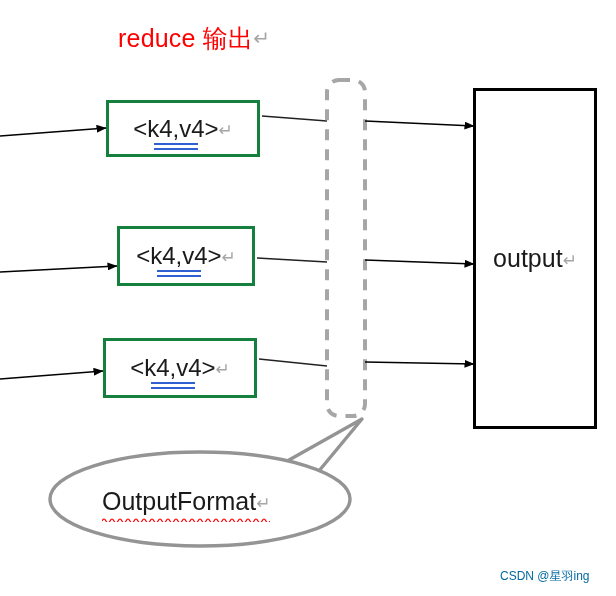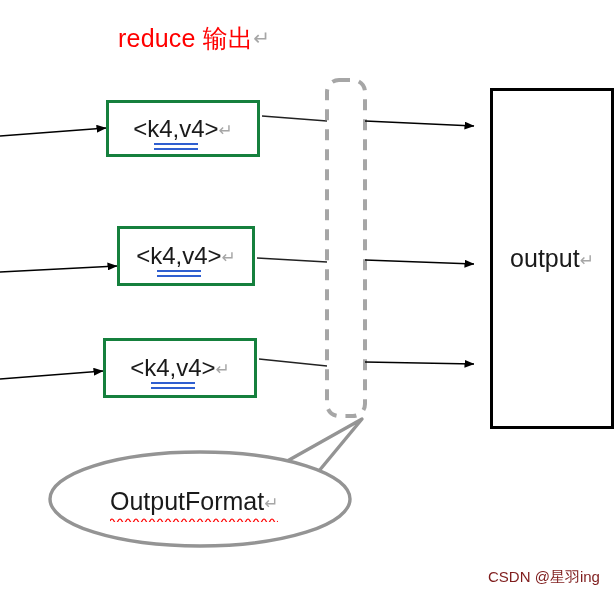--- a/index.html
+++ b/index.html
@@ -84,41 +84,41 @@
   }
   .output-text {
     font-size: 25px;
     color: #1a1a1a;
     white-space: nowrap;
   }
 
   
   .callout-label {
     position: absolute;
-    left: 110px;
+    left: 102px;
     top: 487px;
     font-size: 25px;
     color: #1a1a1a;
     white-space: nowrap;
   }
   .squiggle {
     position: absolute;
     left: 0px;
     top: 30px;
     width: 168px;
     height: 5px;
   }
 
   
   .watermark {
     position: absolute;
-    left: 488px;
+    left: 500px;
     top: 568px;
-    font-size: 15px;
-    color: #7f1d1d;
+    font-size: 12px;
+    color: #0369a1;
     white-space: nowrap;
   }
 </style>
 </head>
 <body>
 
 <div id="canvas">
 
   <svg id="diagram-svg" viewBox="0 0 616 596">
     <defs>
@@ -173,21 +173,21 @@
   </div>
 
   <div class="kv-box" style="left:103px; top:338px; width:154px; height:60px;">
     <span class="kv-text">
       <span>&lt;k4,v4&gt;</span><span class="pilcrow-sm">↵</span>
       <span class="kv-underline u1"></span>
       <span class="kv-underline u2"></span>
     </span>
   </div>
 
-  <div class="output-box" style="left:473px; top:88px; width:124px; height:341px;margin-left:17px;">
+  <div class="output-box" style="left:473px; top:88px; width:124px; height:341px;">
     <span class="output-text">
       <span>output</span><span class="pilcrow-sm">↵</span>
     </span>
   </div>
 
   <div class="callout-label">
     <span>OutputFormat</span><span class="pilcrow-sm">↵</span>
     <svg class="squiggle" viewBox="0 0 168 5" preserveAspectRatio="none">
       <path d="M0,4 Q2,0 4,4 T8,4 T12,4 T16,4 T20,4 T24,4 T28,4 T32,4 T36,4 T40,4 T44,4 T48,4
                T52,4 T56,4 T60,4 T64,4 T68,4 T72,4 T76,4 T80,4 T84,4 T88,4 T92,4 T96,4 T100,4

